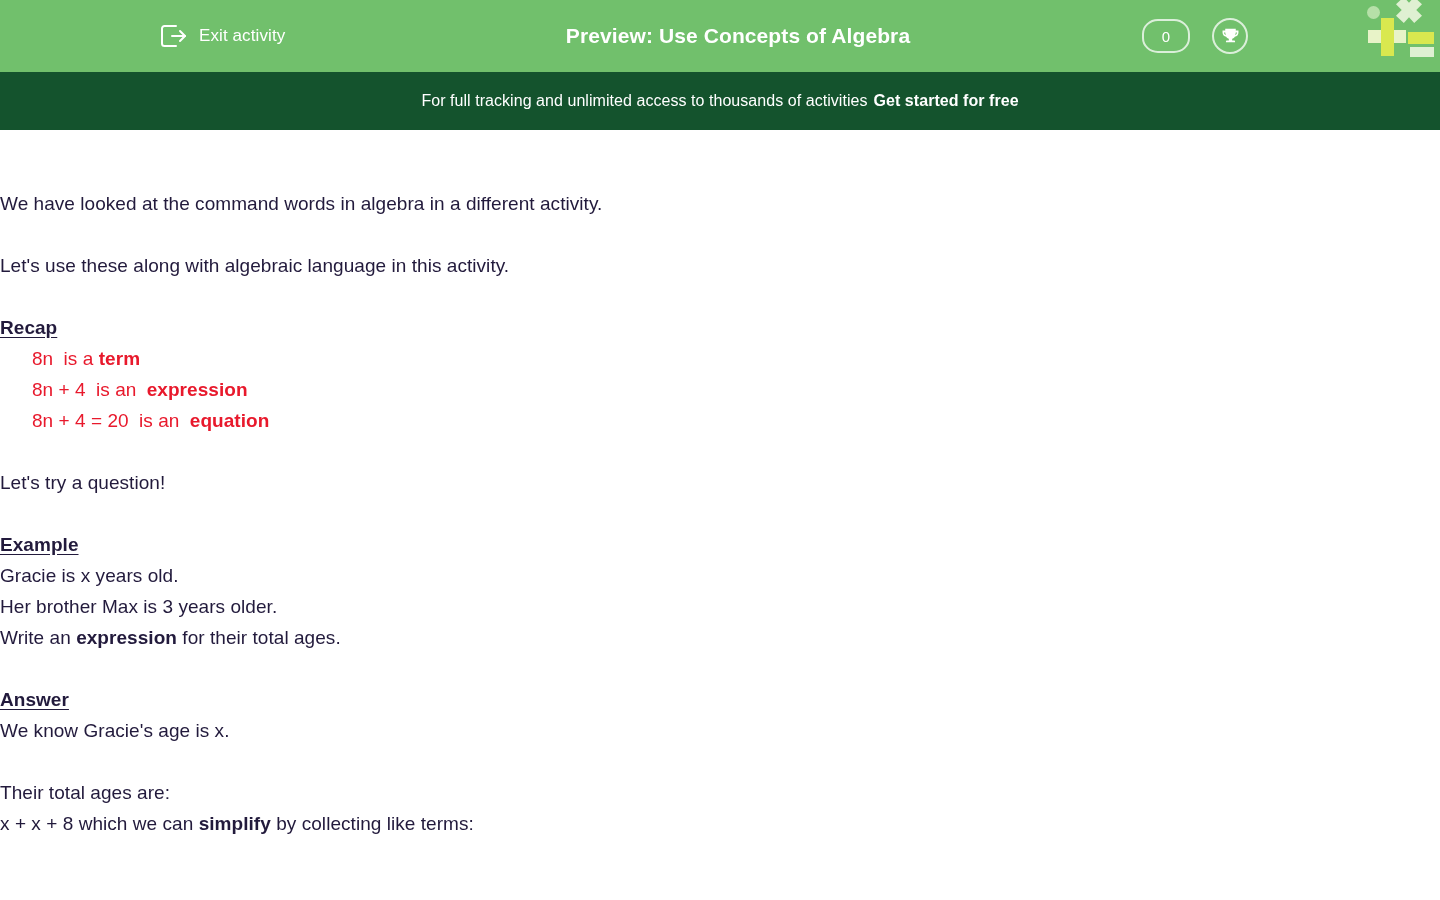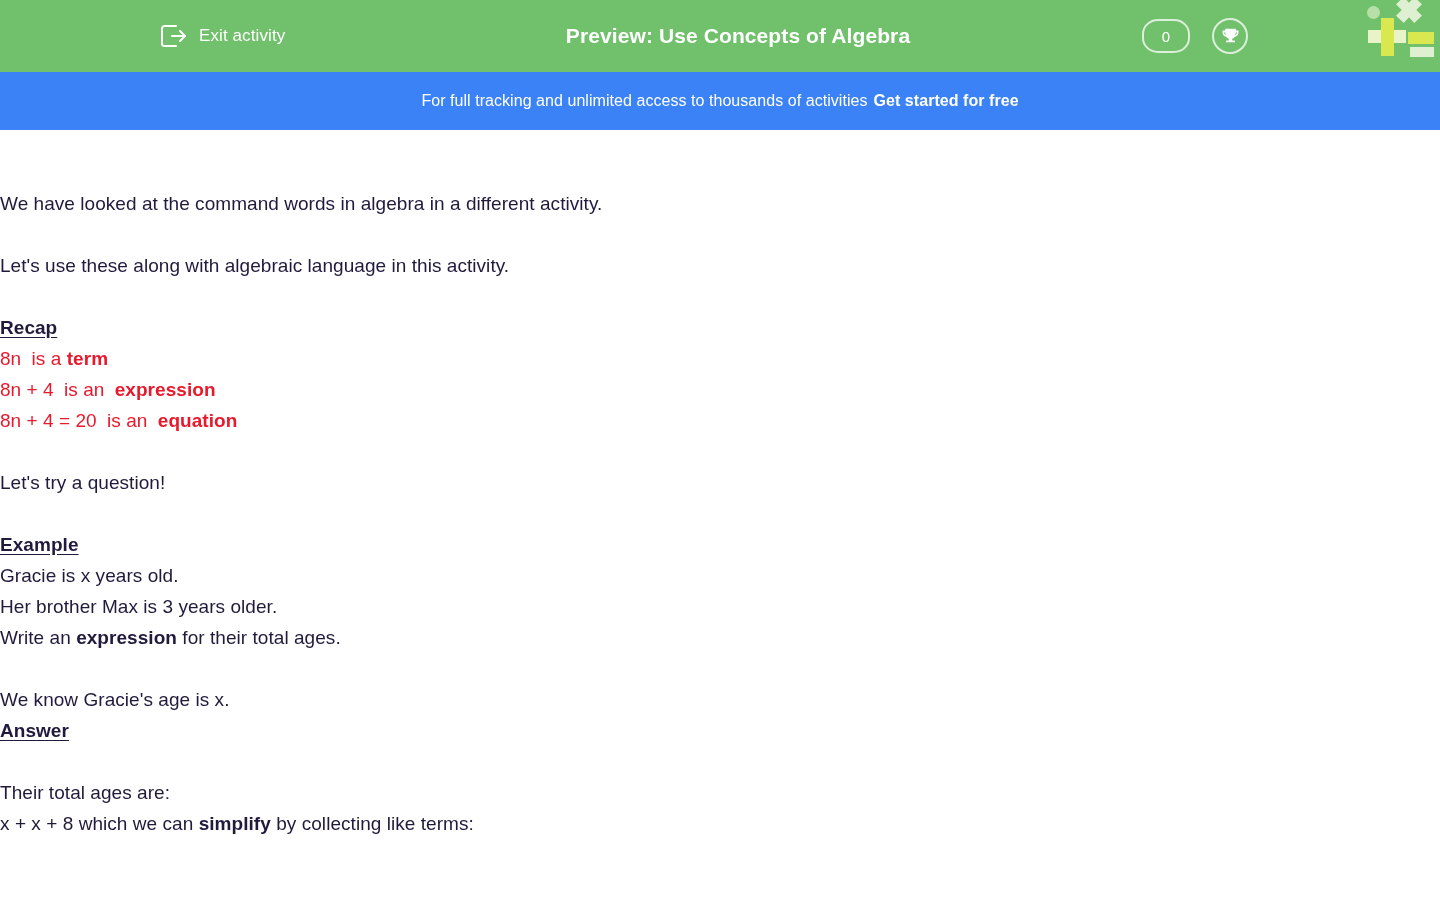--- a/index.html
+++ b/index.html
@@ -143,21 +143,21 @@
   .deco .bar-yellow {
     width: 26px; height: 12px; left: 48px; top: 32px; background: #d9e84f;
   }
   .deco .bar-pale {
     width: 24px; height: 10px; left: 50px; top: 47px; background: #dff0d2;
   }
 
   
   .promo-banner {
     height: 58px;
-    background: #3b82f6;
+    background: #14532d;
     display: flex;
     align-items: center;
     justify-content: center;
     color: #ffffff;
     font-size: 16px;
     font-weight: 400;
     letter-spacing: .05px;
   }
   .promo-banner .cta {
     font-weight: 700;
@@ -179,20 +179,21 @@
   }
 
   .line.heading {
     font-weight: 700;
     text-decoration: underline;
     text-underline-offset: 3px;
   }
 
   .line.red {
     color: #e8192c;
+    padding-left: 32px;
   }
   .line.red b { font-weight: 700; }
 
   .line b { font-weight: 700; }
 
   .spacer-sm { height: 31px; }
   .spacer-md { height: 31px; }
 
   .gap-wide { display: inline-block; width: 26px; }
   .gap-thin { display: inline-block; width: 5px; }
@@ -282,22 +283,22 @@
   <div class="line">Gracie is x years old.</div>
   <div class="line">Her brother Max is 3 years older.</div>
   <div class="line">
     <span>Write an</span>
     <b>expression</b>
     <span>for their total ages.</span>
   </div>
 
   <div class="spacer-md"></div>
 
+  <div class="line heading">Answer</div>
   <div class="line">We know Gracie's age is x.</div>
-  <div class="line heading">Answer</div>
 
   <div class="spacer-md"></div>
 
   <div class="line">Their total ages are:</div>
   <div class="line">
     <span>x + x + 8 which we can</span>
     <b>simplify</b>
     <span>by collecting like terms:</span>
   </div>
 

